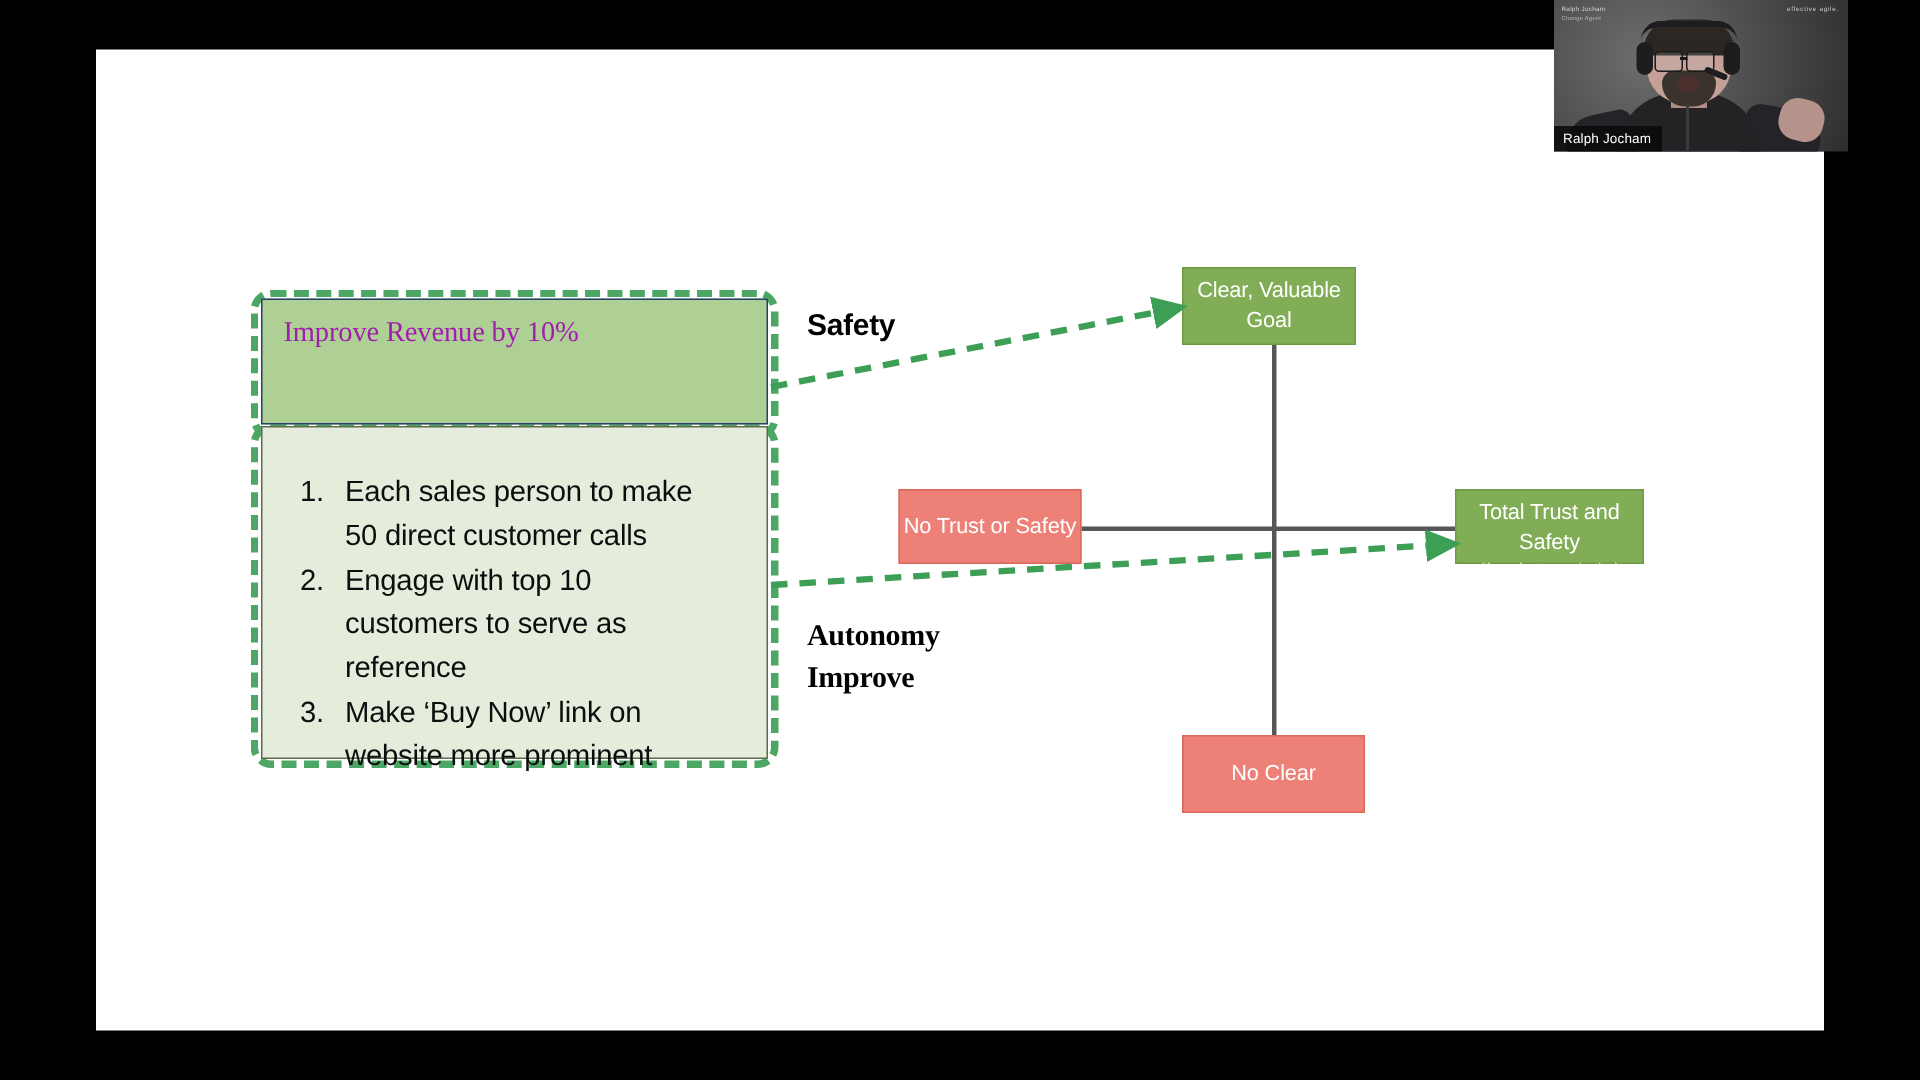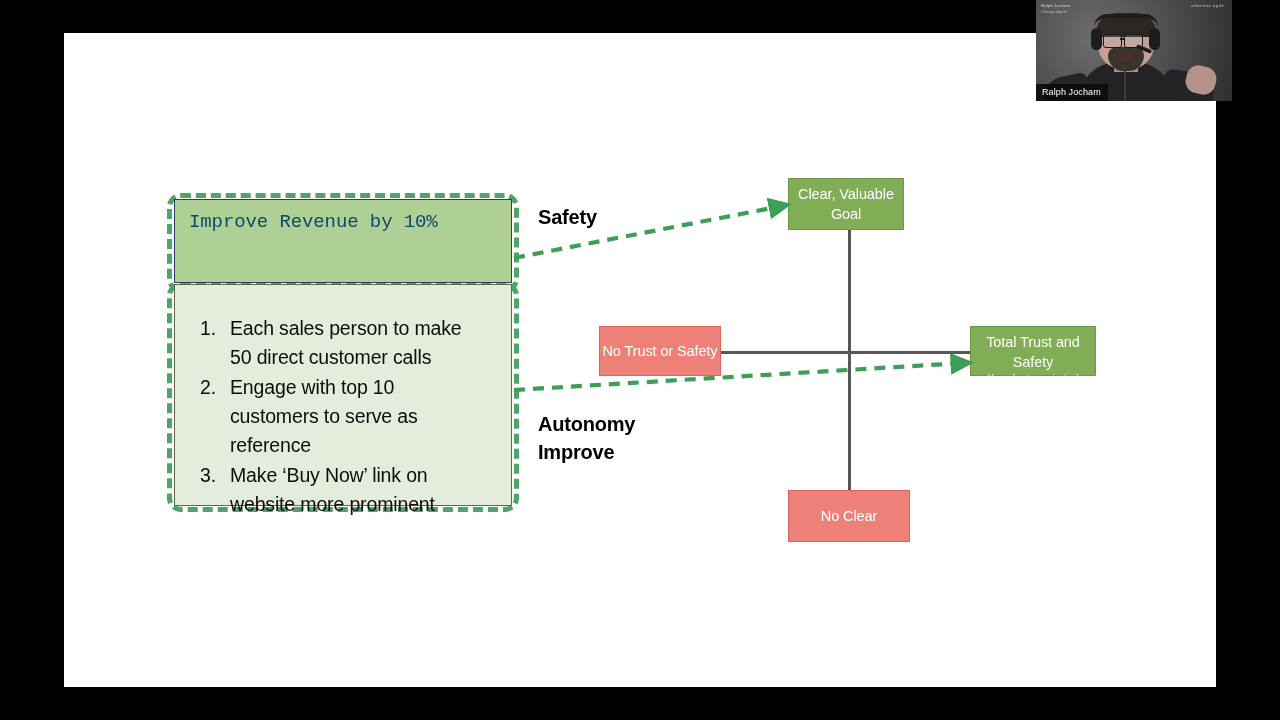--- a/index.html
+++ b/index.html
@@ -62,22 +62,22 @@
     box-sizing: border-box;
     background: #AFD094;
     border: 1.5px solid #23416B;
   }
 
   #goal-box .goal-text {
     position: absolute;
     left: 14px;
     top: 11px;
     font-size: 19px;
-    color: #0c4a6e;
-    font-family: Liberation Mono, monospace;
+    color: #a21caf;
+    font-family: Liberation Serif, serif;
     letter-spacing: -0.1px;
   }
 
   
   #tactics-box {
     position: absolute;
     left: 110px;
     top: 251px;
     width: 338px;
     height: 222px;
@@ -120,21 +120,21 @@
     position: absolute;
     font-weight: bold;
     color: #000000;
     font-size: 20px;
     font-family: "Liberation Sans", sans-serif;
     line-height: 28px;
     letter-spacing: -0.2px;
   }
 
   #label-purpose { left: 474px; top: 170px; }
-  #label-autonomy { left: 474px; top: 377px; }
+  #label-autonomy { left: 474px; top: 377px; font-family: Liberation Serif, serif; }
 
   
   .axis {
     position: absolute;
     background: #575757;
   }
   #axis-vertical {
     left: 784px;
     top: 197px;
     width: 2.5px;

